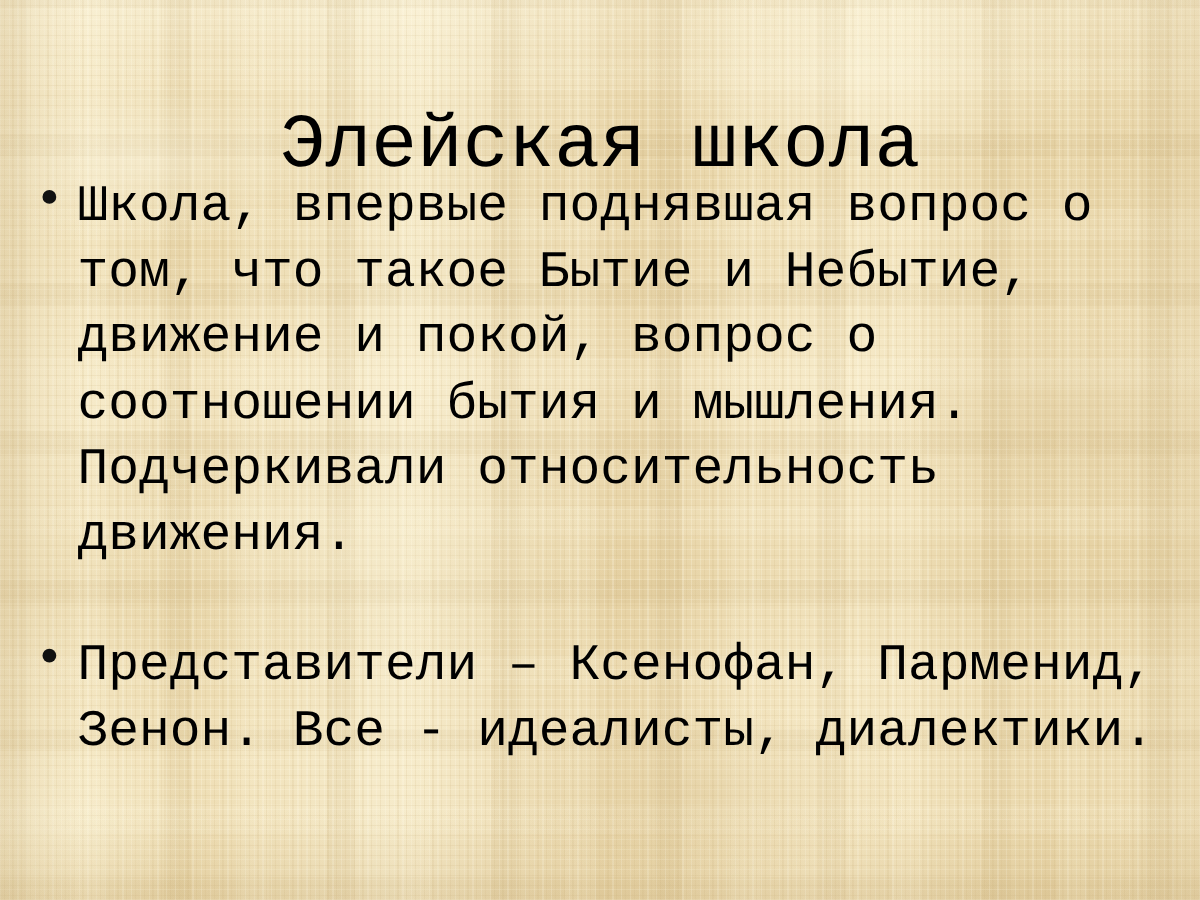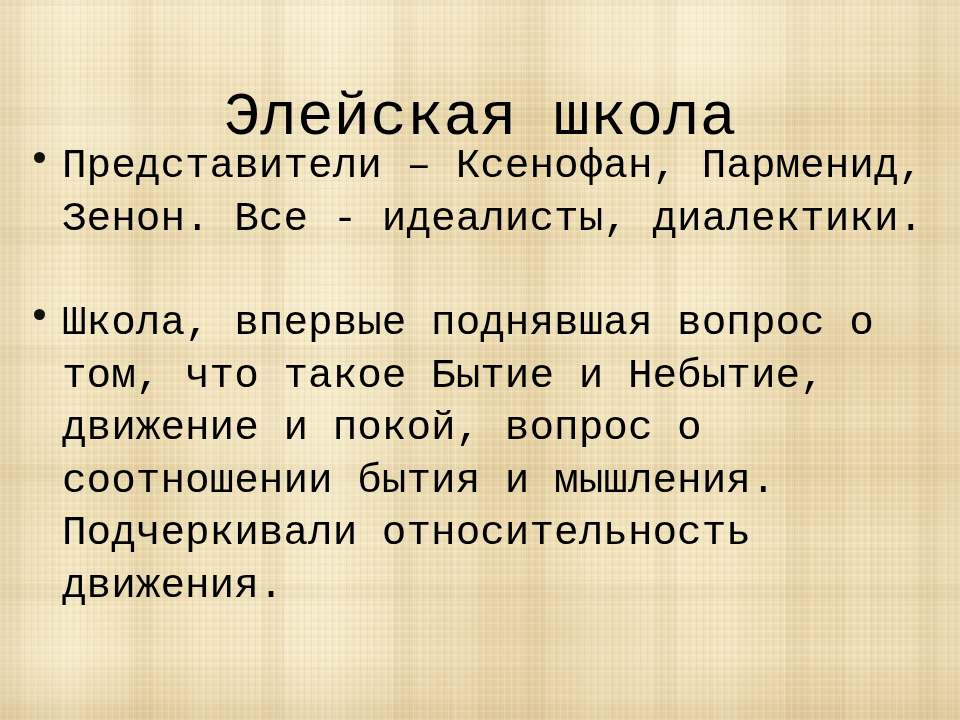--- a/index.html
+++ b/index.html
@@ -171,23 +171,23 @@
   <div class="edge-shade"></div>
 
   <div class="content">
 
     <h1 class="slide-title">Элейская школа</h1>
 
     <div class="body-block">
 
       <div class="bullet-item">
         <span class="bullet-dot"></span>
-        <span class="bullet-text">Представители – Ксенофан, Парменид, Зенон. Все - идеалисты, диалектики.</span>
+        <span class="bullet-text">Школа, впервые поднявшая вопрос о том, что такое Бытие и Небытие, движение и покой, вопрос о соотношении бытия и мышления. Подчеркивали относительность движения.</span>
       </div>
 
       <div class="bullet-item">
         <span class="bullet-dot"></span>
-        <span class="bullet-text">Школа, впервые поднявшая вопрос о том, что такое Бытие и Небытие, движение и покой, вопрос о соотношении бытия и мышления. Подчеркивали относительность движения.</span>
+        <span class="bullet-text">Представители – Ксенофан, Парменид, Зенон. Все - идеалисты, диалектики.</span>
       </div>
 
     </div>
   </div>
 </div>
 
 </body></html>

